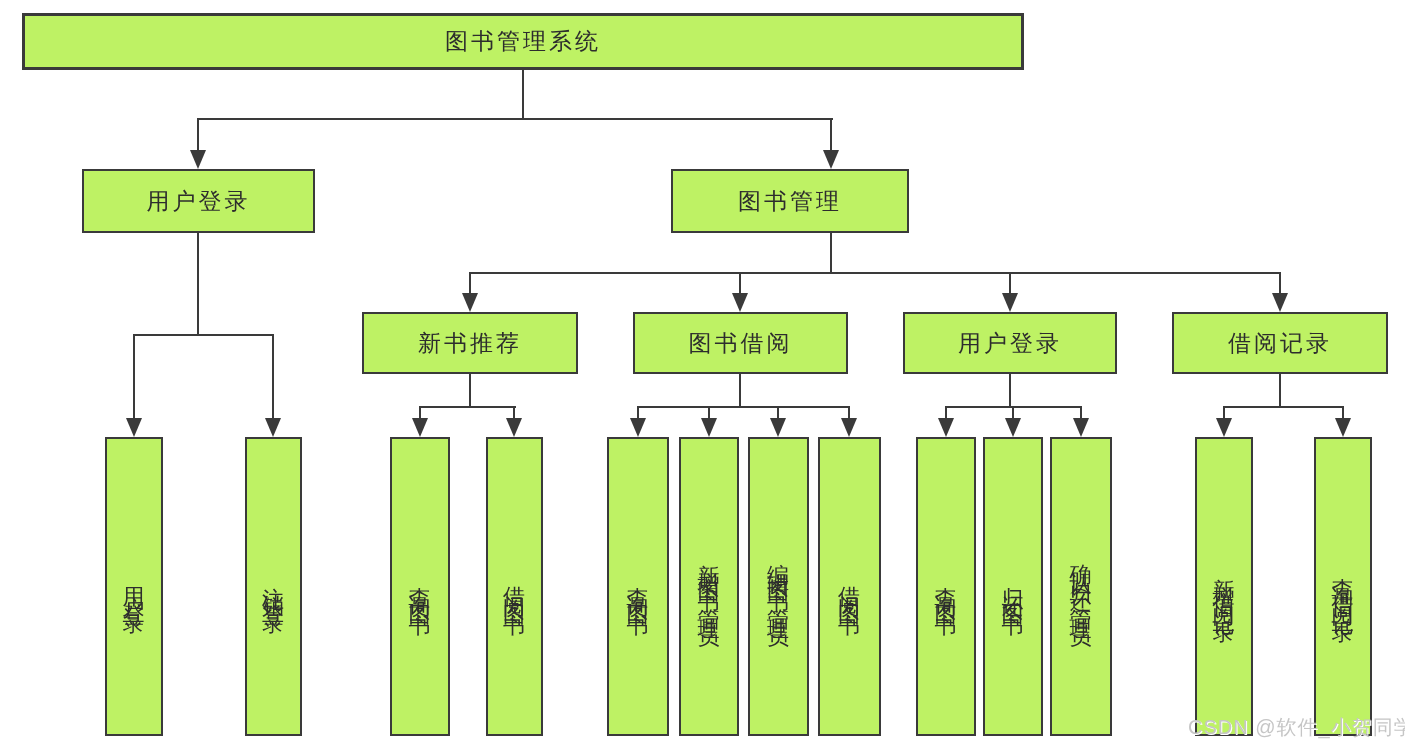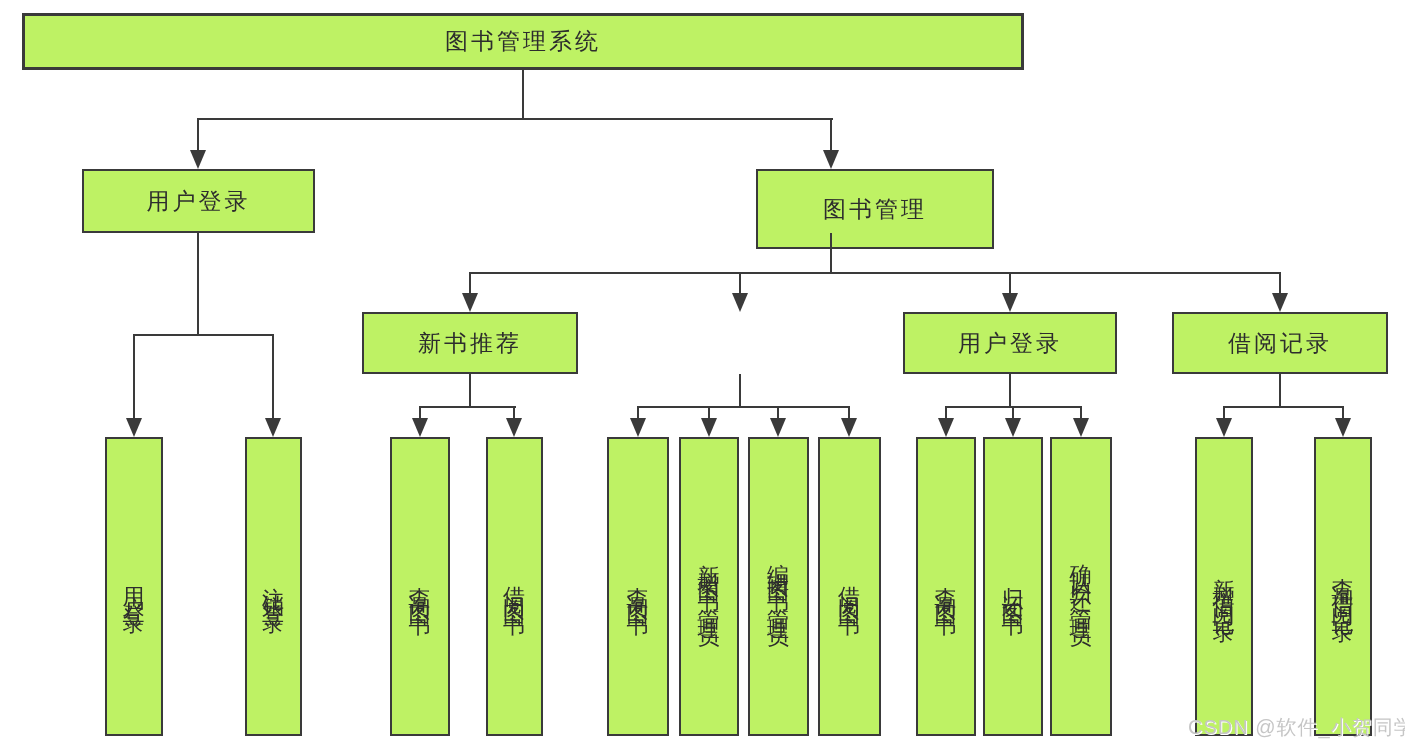--- a/index.html
+++ b/index.html
@@ -77,41 +77,42 @@
   <div class="box root" style="left:22px;top:13px;width:1002px;height:57px">图书管理系统</div>
 
   <div class="vline" style="left:522px;top:70px;height:50px"></div>
   <div class="hline" style="left:197px;top:118px;width:636px"></div>
   <div class="vline" style="left:197px;top:118px;height:33px"></div>
   <div class="vline" style="left:830px;top:118px;height:33px"></div>
   <div class="arrow" style="left:190px;top:150px"></div>
   <div class="arrow" style="left:823px;top:150px"></div>
 
   <div class="box" style="left:82px;top:169px;width:233px;height:64px">用户登录</div>
-  <div class="box" style="left:756px;top:169px;width:238px;height:80px">图书管理</div>
+  <div class="box" style="left:671px;top:169px;width:238px;height:64px">图书管理</div>
 
   <div class="vline" style="left:197px;top:233px;height:103px"></div>
   <div class="hline" style="left:133px;top:334px;width:141px"></div>
   <div class="vline" style="left:133px;top:334px;height:85px"></div>
   <div class="vline" style="left:272px;top:334px;height:85px"></div>
   <div class="arrow" style="left:126px;top:418px"></div>
   <div class="arrow" style="left:265px;top:418px"></div>
 
   <div class="vline" style="left:830px;top:233px;height:41px"></div>
   <div class="hline" style="left:469px;top:272px;width:812px"></div>
   <div class="vline" style="left:469px;top:272px;height:22px"></div>
   <div class="vline" style="left:739px;top:272px;height:22px"></div>
   <div class="vline" style="left:1009px;top:272px;height:22px"></div>
   <div class="vline" style="left:1279px;top:272px;height:22px"></div>
   <div class="arrow" style="left:462px;top:293px"></div>
   <div class="arrow" style="left:732px;top:293px"></div>
   <div class="arrow" style="left:1002px;top:293px"></div>
   <div class="arrow" style="left:1272px;top:293px"></div>
 
   <div class="box" style="left:362px;top:312px;width:216px;height:62px">新书推荐</div>
+  <div class="box" style="left:633px;top:312px;width:215px;height:62px">图书借阅</div>
   <div class="box" style="left:903px;top:312px;width:214px;height:62px">用户登录</div>
   <div class="box" style="left:1172px;top:312px;width:216px;height:62px">借阅记录</div>
 
   <div class="vline" style="left:469px;top:374px;height:34px"></div>
   <div class="hline" style="left:419px;top:406px;width:97px"></div>
   <div class="vline" style="left:419px;top:406px;height:13px"></div>
   <div class="vline" style="left:513px;top:406px;height:13px"></div>
   <div class="arrow" style="left:412px;top:418px"></div>
   <div class="arrow" style="left:506px;top:418px"></div>
 

